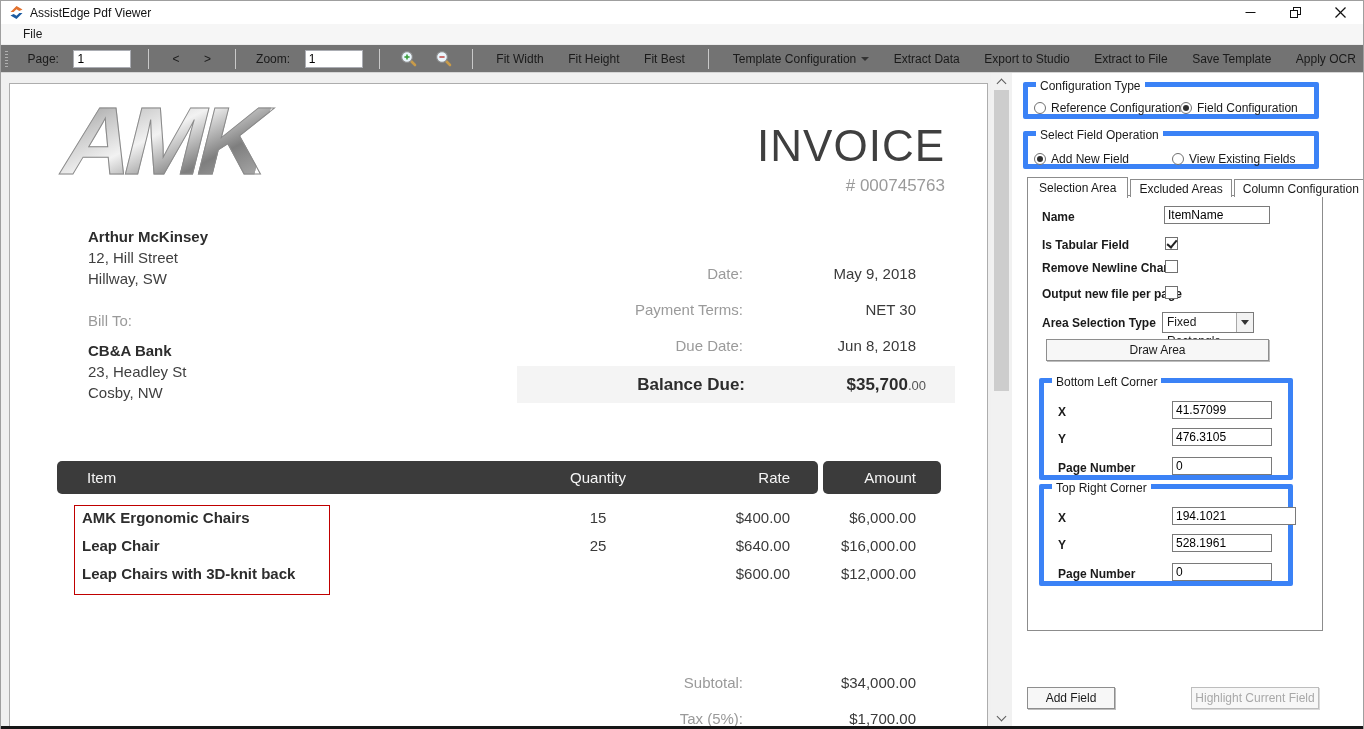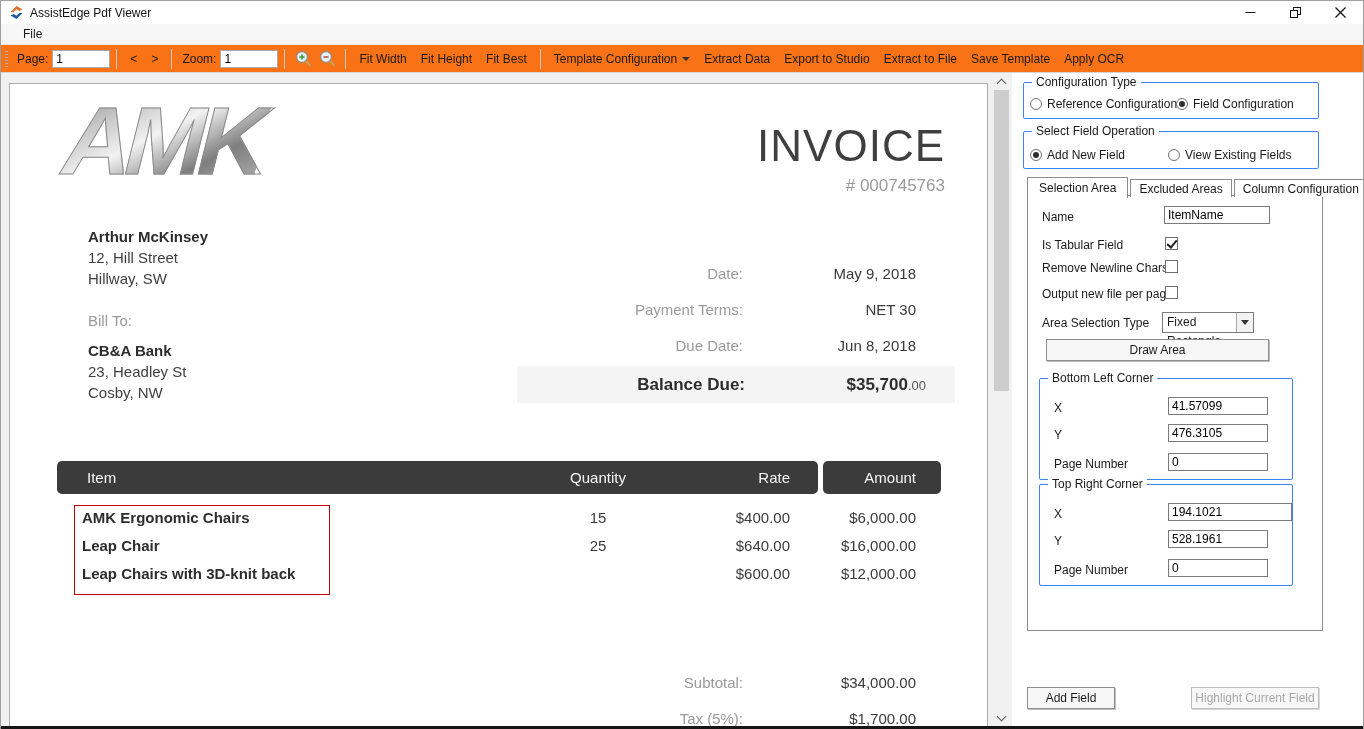--- a/index.html
+++ b/index.html
@@ -14,21 +14,21 @@
   .titlebar { height:23px; background:#ffffff; display:flex; align-items:center; padding-left:8px; font-size:12px; }
   .titlebar .app-title { margin-left:6px; color:#111; }
   .titlebar .spacer { flex:1; }
   .win-btn { width:45px; height:23px; display:flex; align-items:center; justify-content:center; }
 
   
   .menubar { height:21px; background:#f6f6f6; display:flex; align-items:center; padding-left:16px; font-size:12px; border-bottom:1px solid #ececec; }
   .menu-item { padding:2px 6px; }
 
   
-  .toolbar { height:28px; background:#f97316; border-bottom:1px solid #d5d5d5; display:flex; align-items:center; font-size:12px; padding-left:3px; color:#1a1a1a; }
+  .toolbar { height:28px; background:#737373; border-bottom:1px solid #d5d5d5; display:flex; align-items:center; font-size:12px; padding-left:3px; color:#1a1a1a;justify-content:space-between; }
   .grip { width:3px; height:16px; margin:0 5px 0 1px;
           background:repeating-linear-gradient(#b0b0b0 0 1px, transparent 1px 3px); }
   .tb-label { margin:0 4px 0 4px; }
   .tb-input { width:58px; height:18px; border:1px solid #abadb3; background:#fff; font-size:12px; font-family:"Liberation Sans",sans-serif; padding:0 3px; }
   .tb-sep { width:1px; height:20px; background:#c9c9c9; margin:0 6px; }
   .tb-btn { padding:0 7px; height:24px; line-height:24px; white-space:nowrap; cursor:default; }
   .tb-nav { padding:0 7px; }
   .tb-caret { display:inline-block; width:0; height:0; border-left:4px solid transparent; border-right:4px solid transparent; border-top:4px solid #333; margin-left:5px; vertical-align:middle; }
   .mag { width:24px; height:22px; display:flex; align-items:center; justify-content:center; }
 
@@ -88,34 +88,34 @@
   
   .vscroll { position:absolute; left:990px; top:0; width:21px; height:654px; background:#f1f1f1; }
   .vscroll .arrow { position:absolute; left:0; width:21px; height:17px; display:flex; align-items:center; justify-content:center; }
   .chev { width:7px; height:7px; border-right:1px solid #5a5a5a; border-bottom:1px solid #5a5a5a; }
   .chev.up { transform:rotate(-135deg); margin-top:4px; }
   .chev.down { transform:rotate(45deg); margin-bottom:4px; }
   .vthumb { position:absolute; left:3px; top:17px; width:15px; height:301px; background:#cdcdcd; }
 
   
   .panel { position:absolute; left:1011px; top:0; width:353px; height:654px; background:#fff; font-size:12px; color:#1a1a1a; }
-  .groupbox { position:absolute; border:1px solid #3b82f6; border-radius:2px; background:#fff; }
+  .groupbox { position:absolute; border:5px solid #3b82f6; border-radius:2px; background:#fff; }
   .gb-title { position:absolute; top:-8px; left:8px; background:#fff; padding:0 4px; font-size:12px; white-space:nowrap; }
 
   .radio { display:inline-flex; align-items:center; white-space:nowrap; }
   .radio .dot { position:relative; width:12px; height:12px; border:1px solid #707070; border-radius:50%; background:#fff; margin-right:5px; flex:none; }
   .radio.selected .dot::after { content:""; position:absolute; left:2px; top:2px; width:6px; height:6px; border-radius:50%; background:#2f2f2f; }
 
   .tabstrip { position:absolute; left:15px; top:103px; display:flex; align-items:flex-end; z-index:2; }
   .tab { border:1px solid #8c8c8c; border-bottom:none; background:#fff; padding:2px 8px 2px 8px; height:18px; line-height:14px; margin-right:2px; white-space:nowrap; }
   .tab.active { height:21px; line-height:17px; padding:2px 11px; position:relative; top:1px; background:#fff; }
 
   .tabbox { position:absolute; left:15px; top:122px; width:296px; height:436px; border:1px solid #8c8c8c; background:#fff; }
 
-  .fld-label { position:absolute; white-space:nowrap; }
+  .fld-label { position:absolute; white-space:nowrap;font-weight:bold; }
   .fld-input { position:absolute; height:18px; border:1px solid #7a7a7a; background:#fff; font-size:12px; font-family:"Liberation Sans",sans-serif; padding:0 3px; width:106px; }
 
   .checkbox { position:absolute; width:13px; height:13px; border:1px solid #707070; background:#fff; }
   .checkbox.checked::after { content:""; position:absolute; left:3px; top:0px; width:4px; height:8px; border-right:2px solid #222; border-bottom:2px solid #222; transform:rotate(40deg); }
 
   .combo { position:absolute; height:21px; border:1px solid #7a7a7a; background:#fff; line-height:19px; padding-left:4px; }
   .combo .combo-btn { position:absolute; right:0; top:0; width:17px; height:100%; background:#f2f2f2; border-left:1px solid #a8a8a8; display:flex; align-items:center; justify-content:center; }
   .combo .combo-arrow { width:0; height:0; border-left:4px solid transparent; border-right:4px solid transparent; border-top:5px solid #333; }
 
   .wbtn { position:absolute; background:#f7f7f7; border:1px solid #8e8e8e; box-shadow:1px 1px 0 #bdbdbd; font-size:12px; font-family:"Liberation Sans",sans-serif; text-align:center; display:flex; align-items:center; justify-content:center; cursor:default; }

